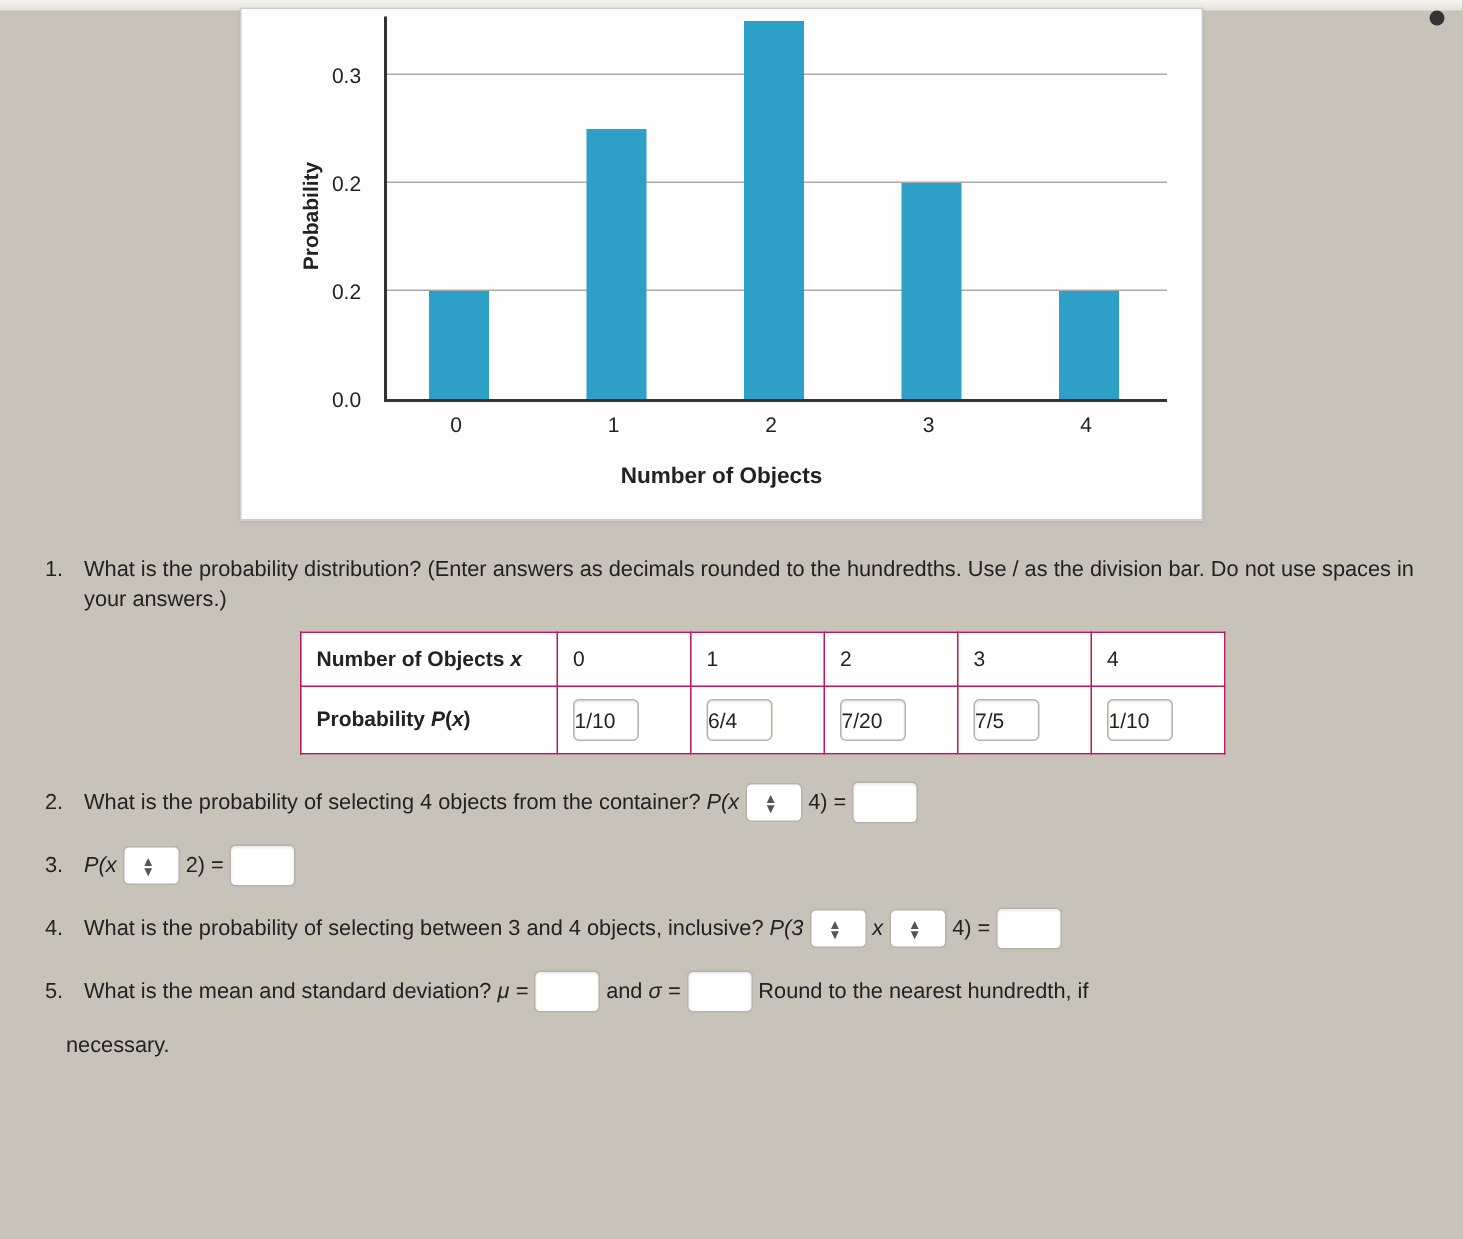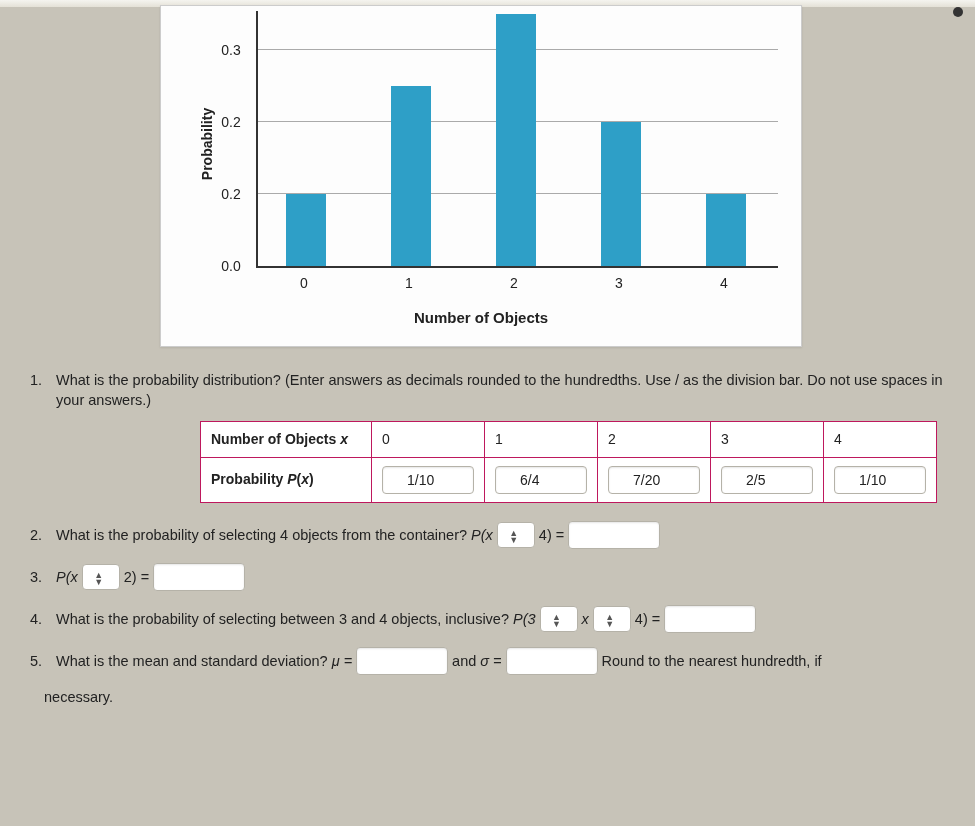--- a/index.html
+++ b/index.html
@@ -116,21 +116,21 @@
   }
   table.dist .hdr {
     font-weight: bold;
     width: 150px;
   }
   .inp {
     display: inline-block;
     background: #fff;
     border: 1px solid #b5b2a8;
     border-radius: 4px;
-    padding: 4px 24px;
+    padding: 4px 0;
     min-width: 42px;
     height: 18px;
     font-size: 14px;
     text-align: left;
     vertical-align: middle;
     box-shadow: inset 0 1px 2px rgba(0,0,0,0.1);
   }
   .sel {
     display: inline-block;
     background: #fff;
@@ -228,21 +228,21 @@
         <td style="width:68px">1</td>
         <td style="width:68px">2</td>
         <td style="width:68px">3</td>
         <td style="width:68px">4</td>
       </tr>
       <tr>
         <td class="hdr"><span><b>Probability</b> <span class="italic">P</span>(<span class="italic">x</span>)</span></td>
         <td><span class="inp">1/10</span></td>
         <td><span class="inp">6/4</span></td>
         <td><span class="inp">7/20</span></td>
-        <td><span class="inp">2/5</span></td>
+        <td><span class="inp">7/5</span></td>
         <td><span class="inp">1/10</span></td>
       </tr>
     </tbody>
       </table>
   </div>
 
   <div class="q">
     <div class="inline-row">
       <span class="q-num">2.</span>
       <span>What is the probability of selecting 4 objects from the container? </span>

